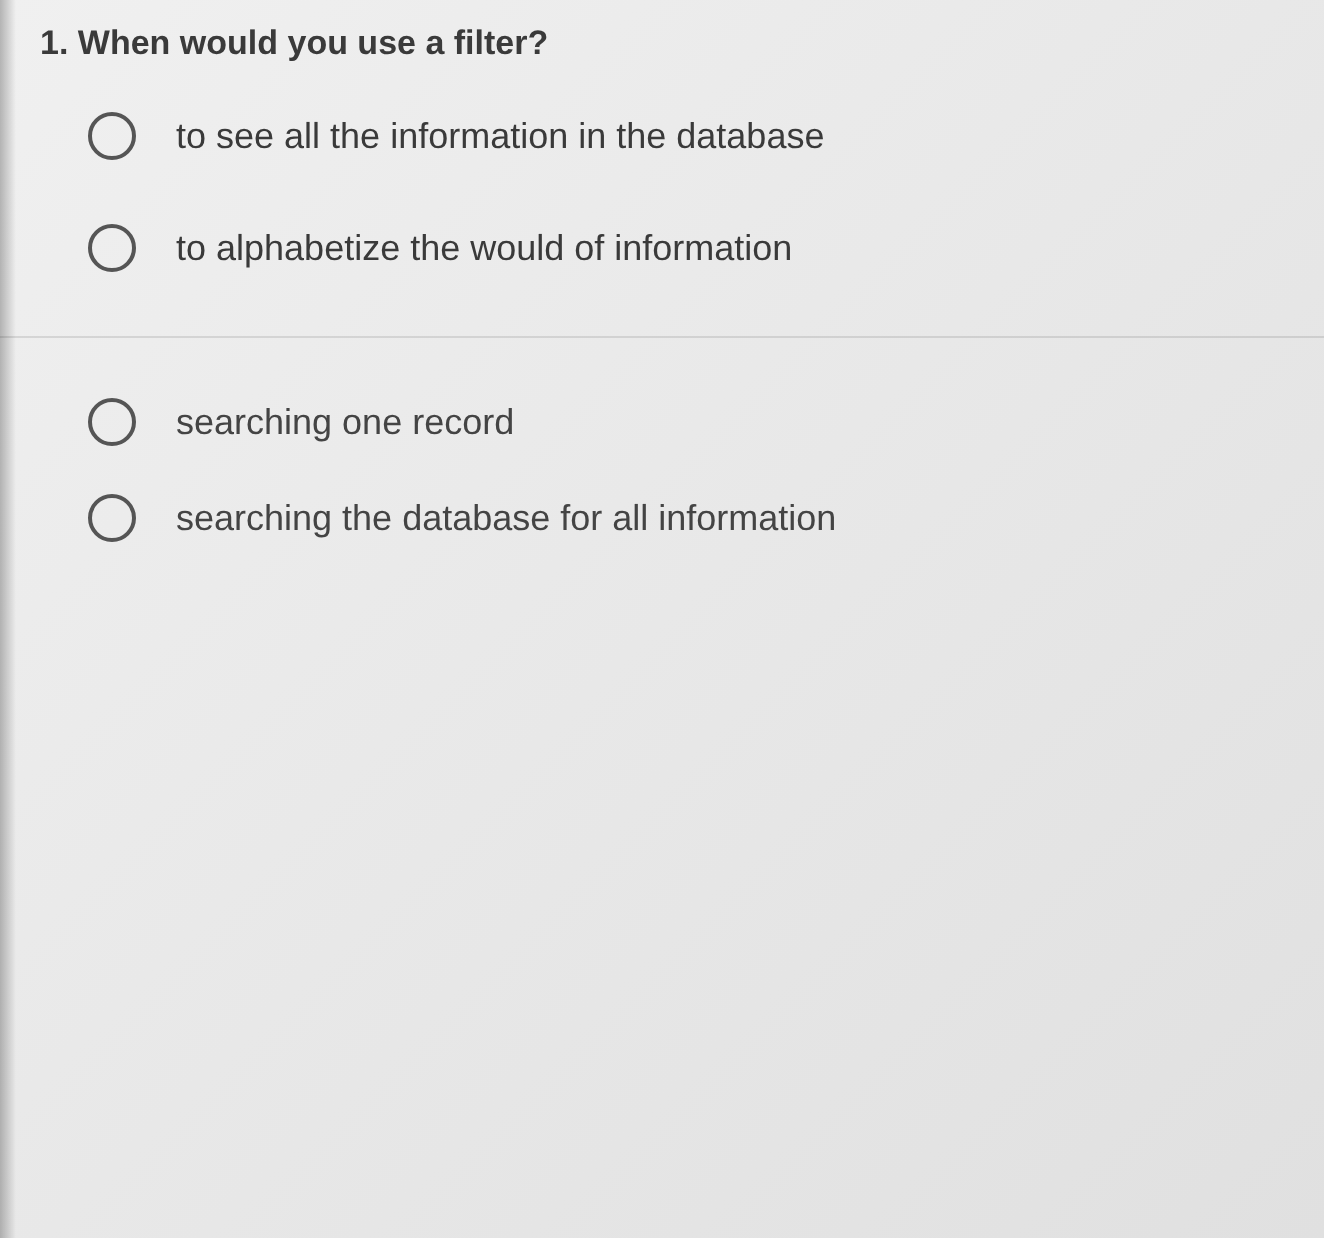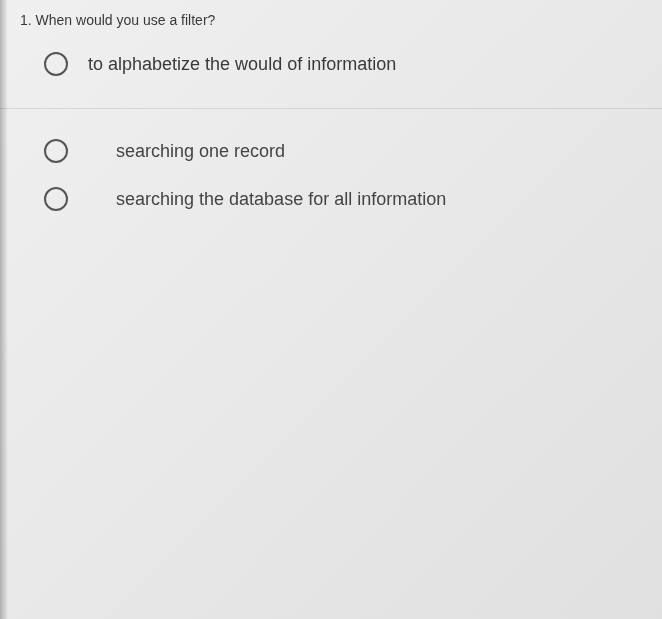--- a/index.html
+++ b/index.html
@@ -14,37 +14,36 @@
       background: linear-gradient(135deg, #f0f0f0 0%, #e8e8e8 50%, #e0e0e0 100%);
       color: #333;
       padding: 12px 20px 0 20px;
       position: relative;
       overflow: hidden;
     }
     .question-block {
       margin-bottom: 20px;
     }
     .question-text {
-      font-size: 14px;
+      font-size: 17px;
       color: #3a3a3a;
       margin-bottom: 24px;
-      font-weight: 400;
+      font-weight: 700;
     }
     .options {
       padding-left: 24px;
     }
     .option-row {
       display: flex;
       align-items: center;
       margin-bottom: 32px;
       cursor: pointer;
     }
     .option-row.compact {
       margin-bottom: 24px;
-      gap: 28px;
     }
     .radio {
       width: 24px;
       height: 24px;
       border: 2.5px solid #555;
       border-radius: 50%;
       flex-shrink: 0;
       margin-right: 20px;
       background: transparent;
     }
@@ -75,20 +74,24 @@
 <div class="left-shadow"></div>
 
 <div class="question-block">
   <div class="question-text">
     <span>1.</span>
     <span>When would you use a filter?</span>
   </div>
   <div class="options">
     <div class="option-row">
       <span class="radio"></span>
+      <span class="option-label">to see all the information in the database</span>
+    </div>
+    <div class="option-row">
+      <span class="radio"></span>
       <span class="option-label">to alphabetize the would of information</span>
     </div>
   </div>
 </div>
 
 <div class="divider"></div>
 
 <div class="question-block q2">
   <div class="options">
     <div class="option-row compact">

